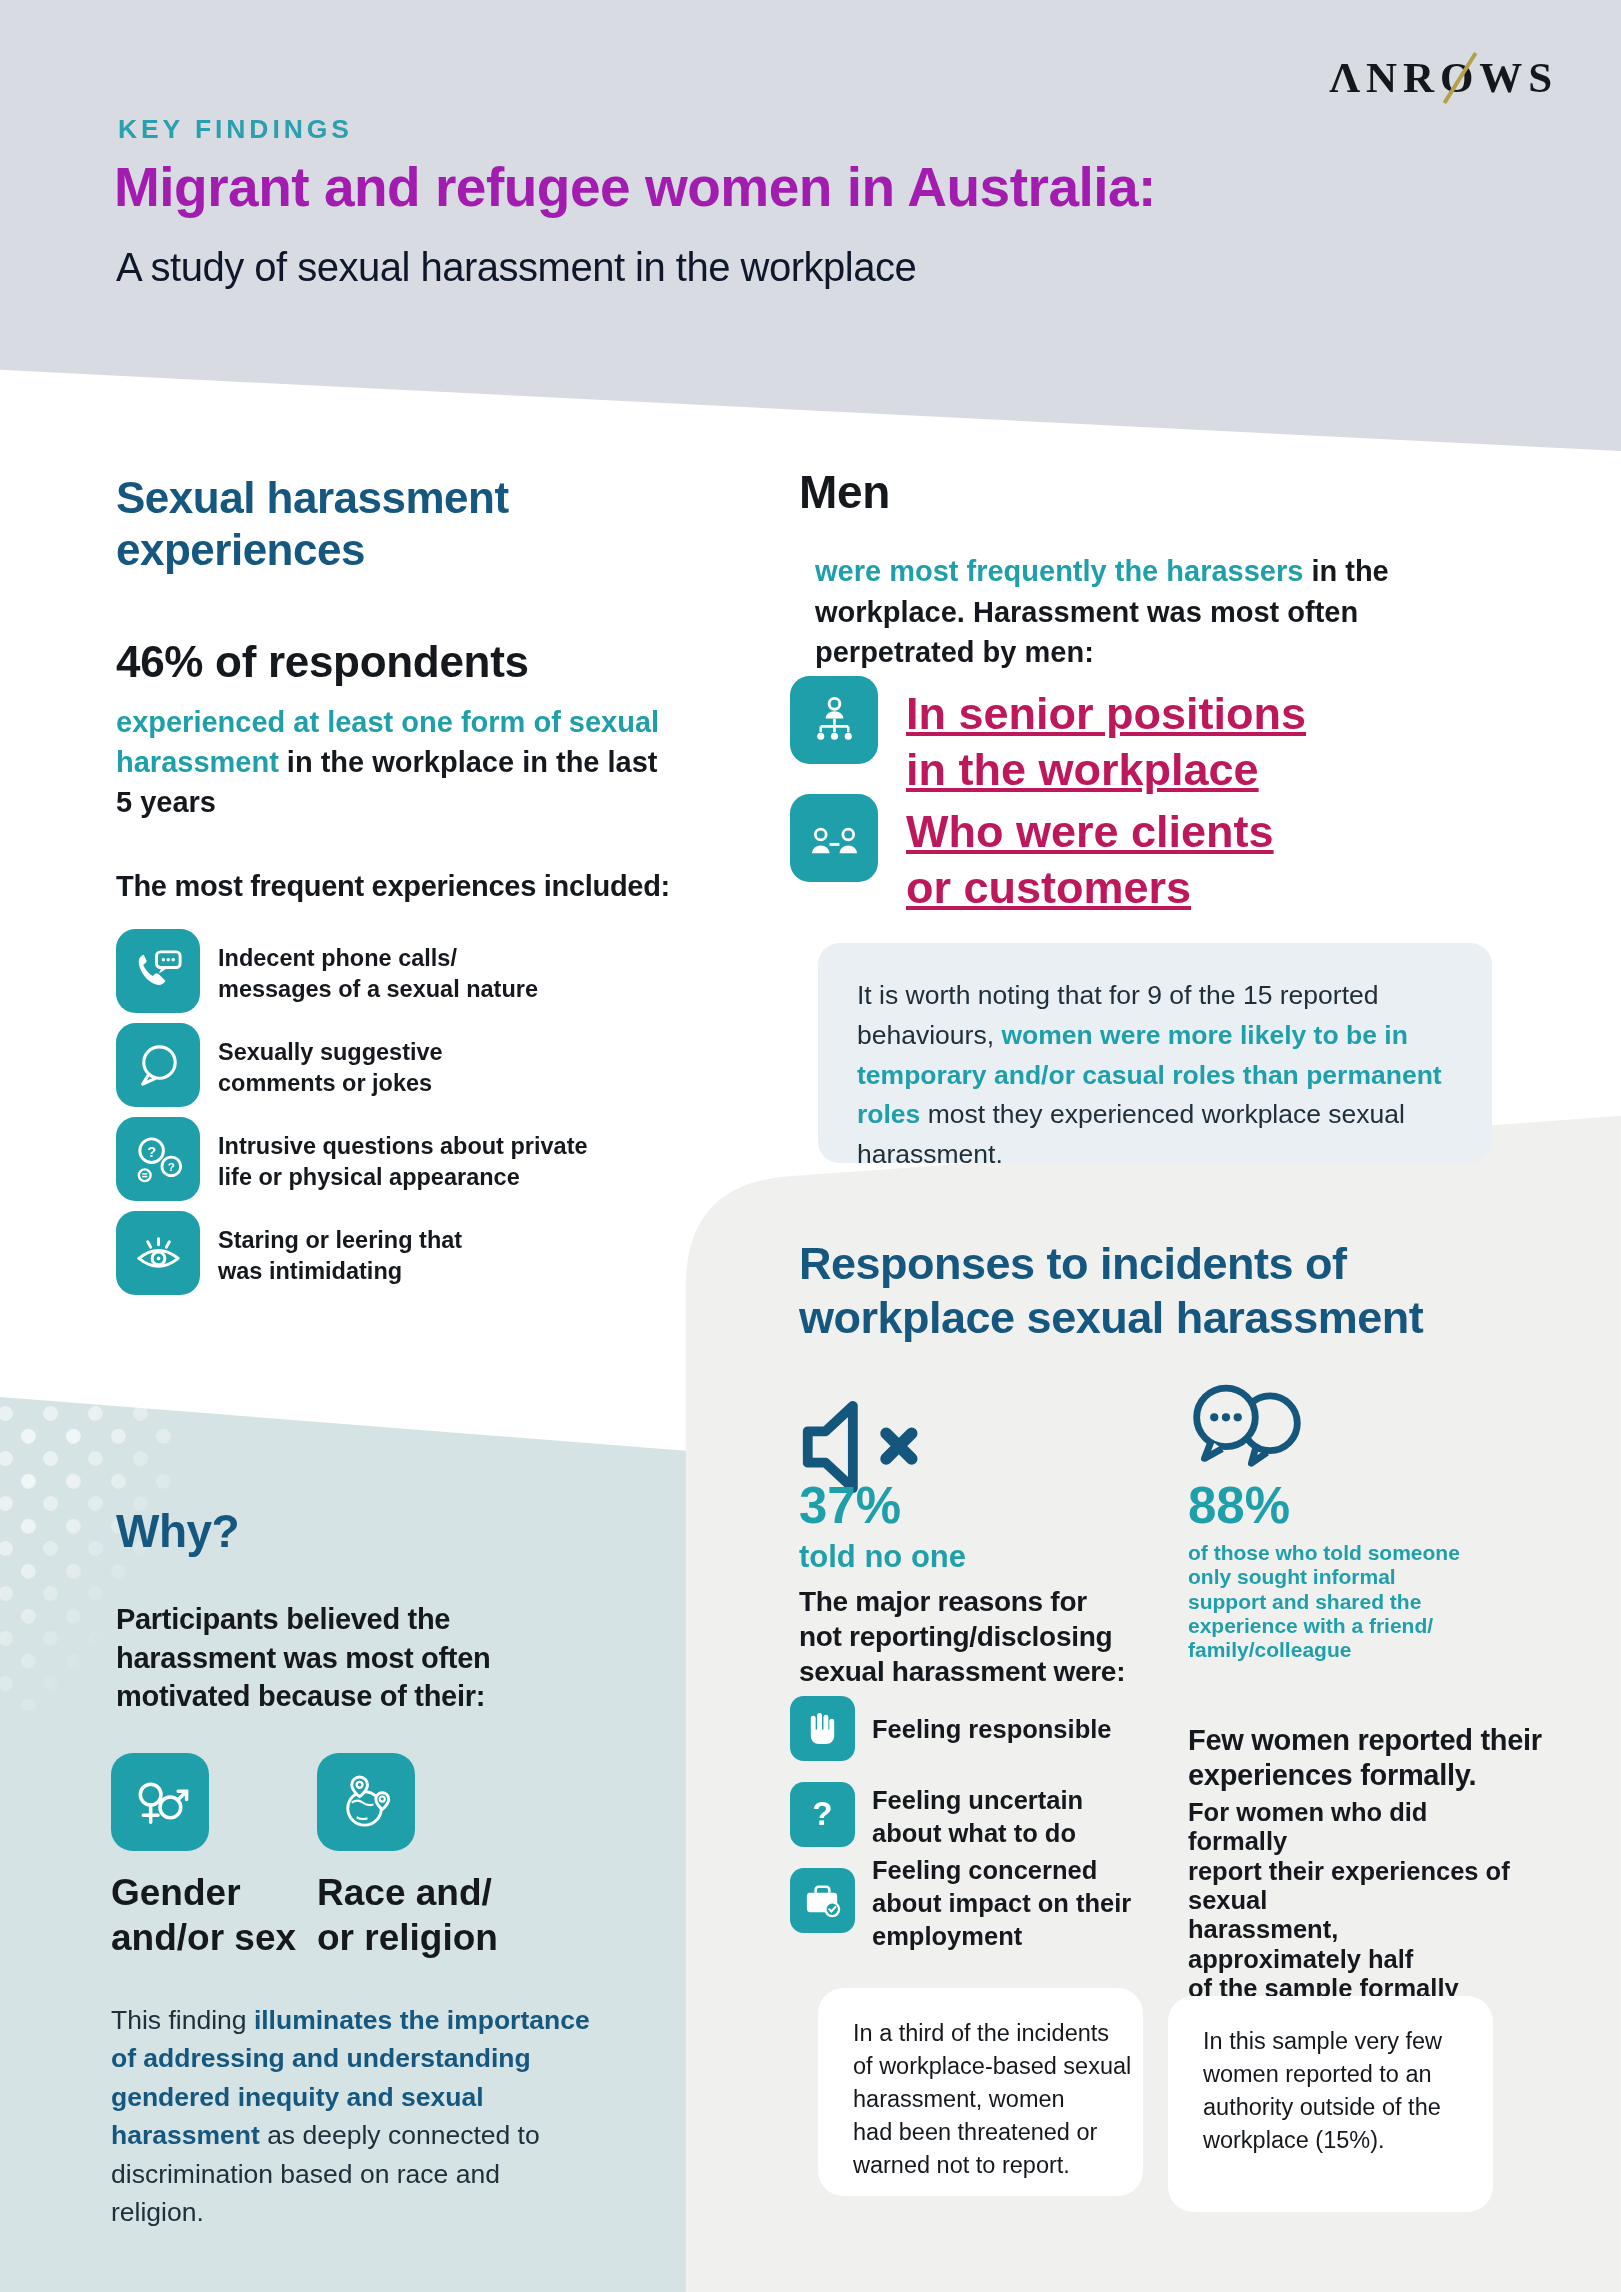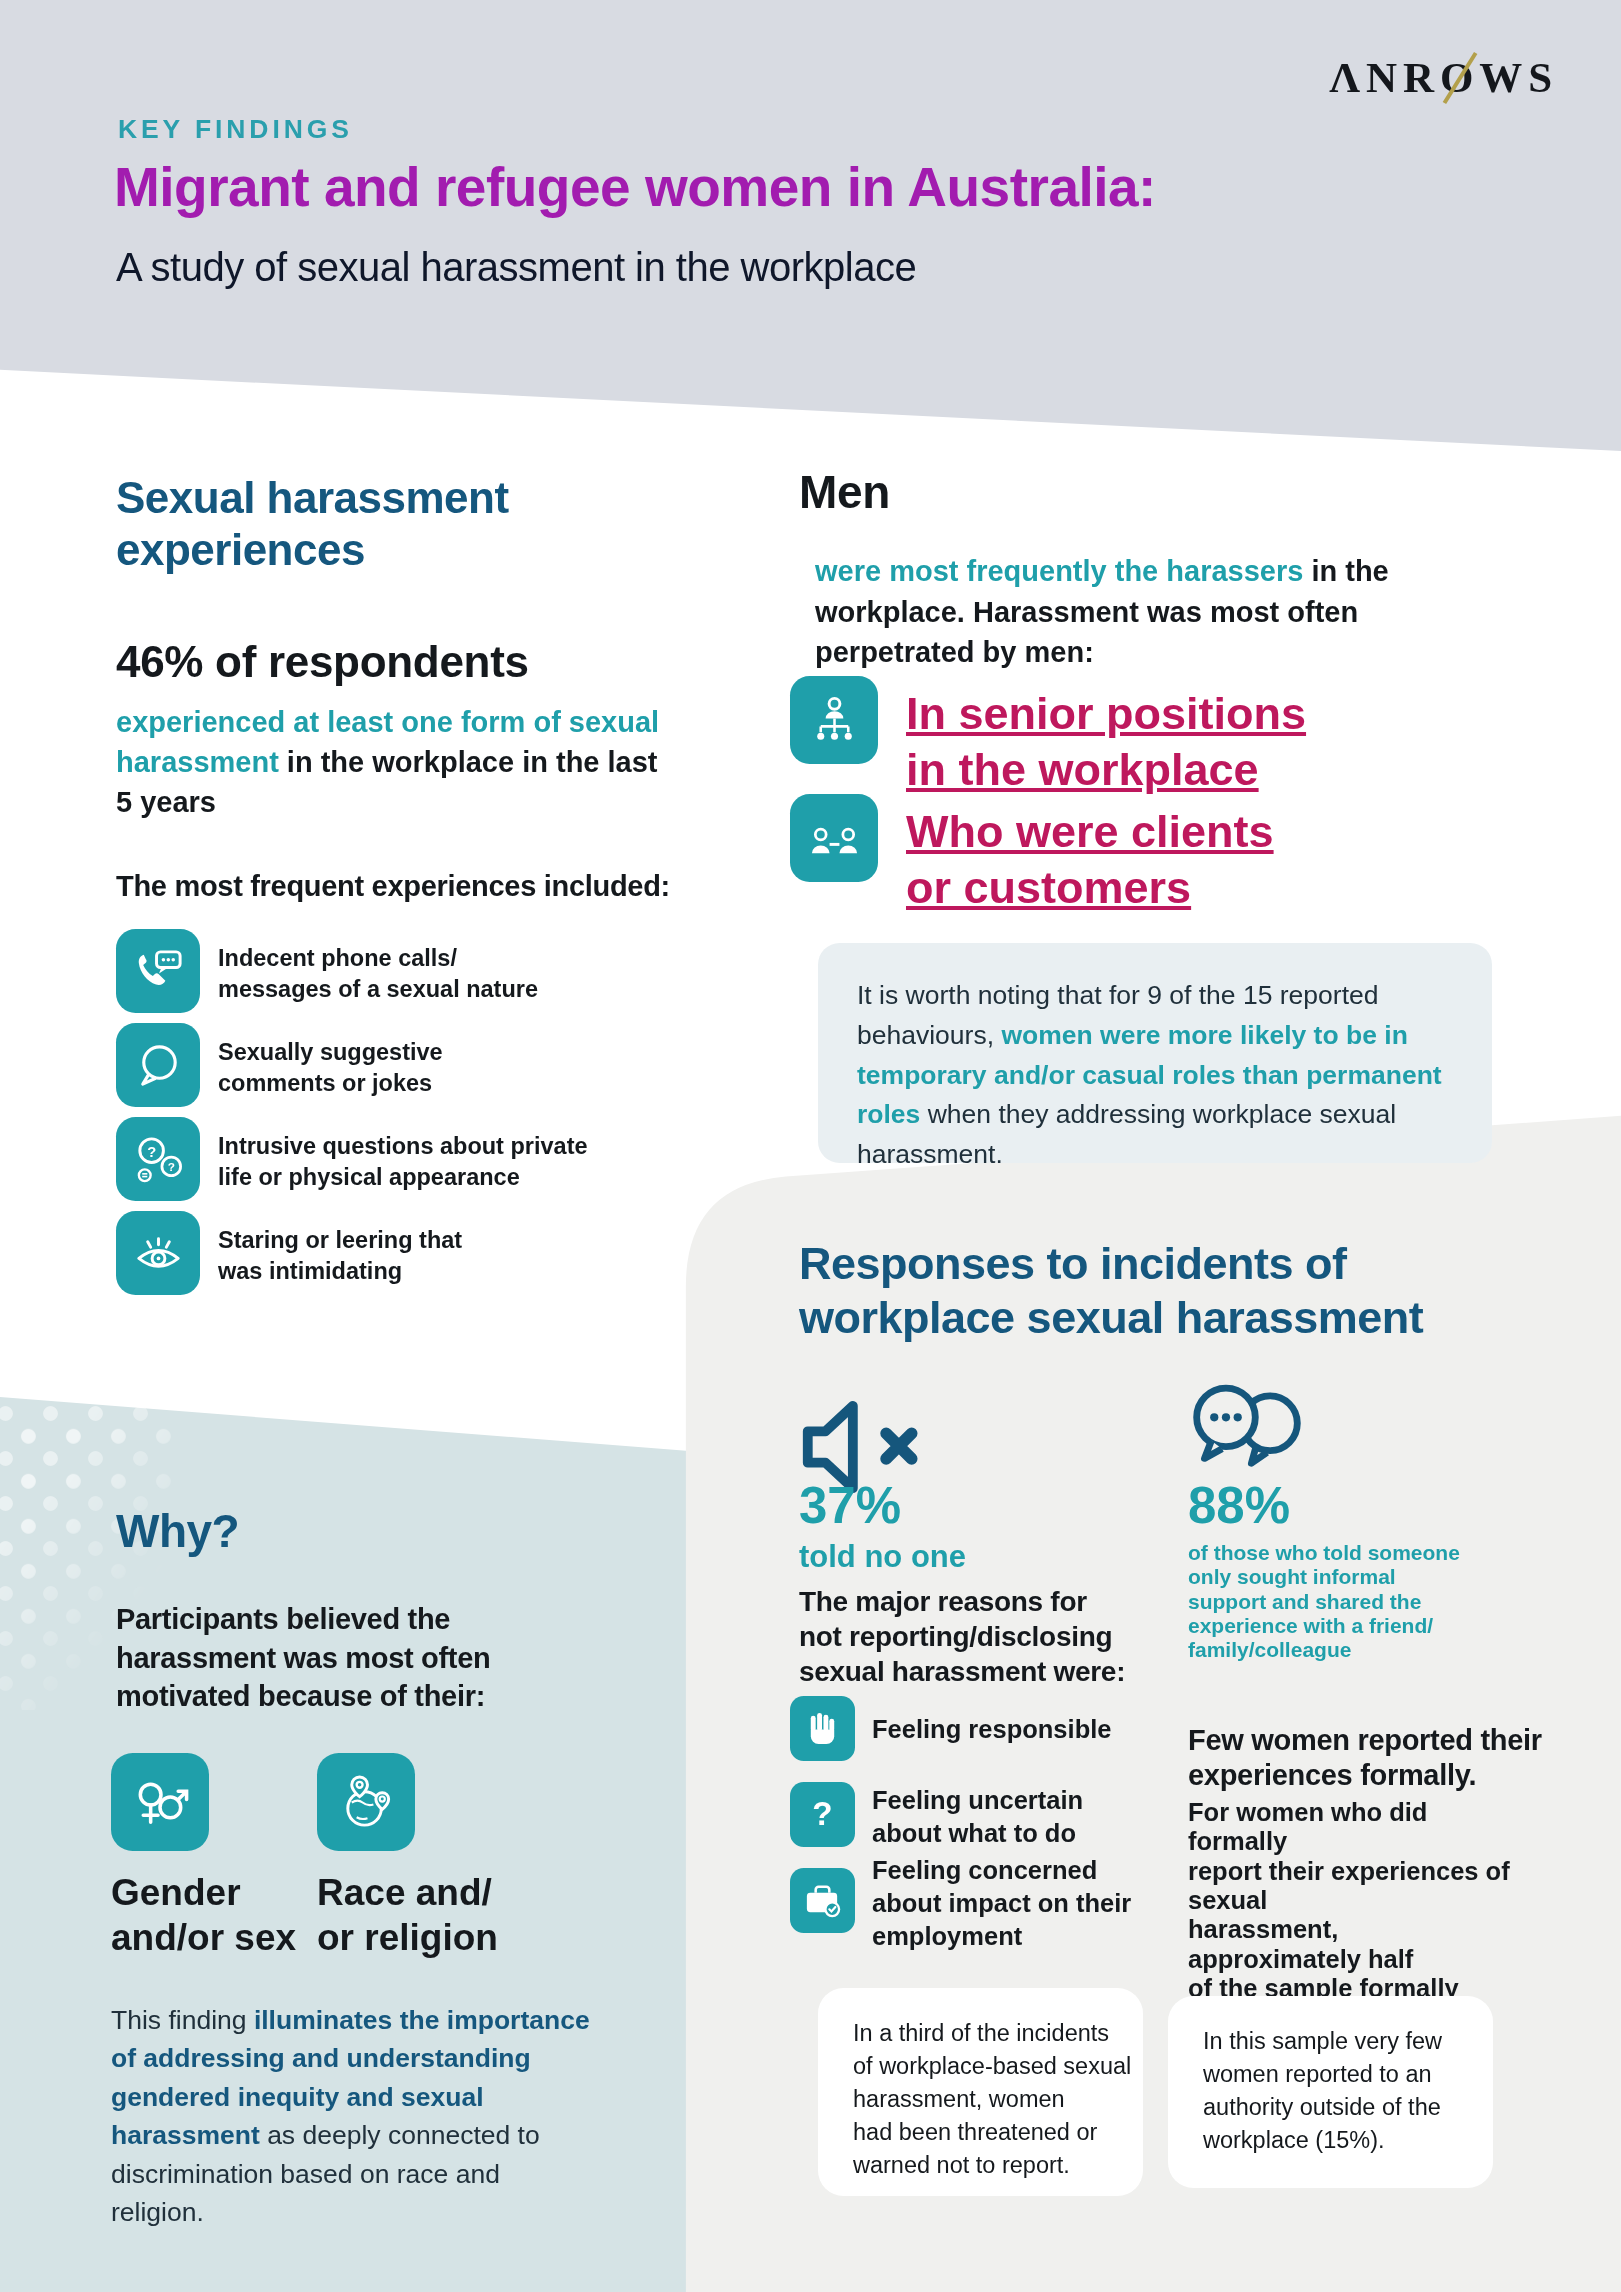--- a/index.html
+++ b/index.html
@@ -169,21 +169,21 @@
       <circle cx="43" cy="25" r="5.5" stroke="#fff" stroke-width="2.8" fill="none"></circle>
       <path d="M6 44 a9 8 0 0 1 18 0 z" fill="#fff"></path>
       <path d="M34 44 a9 8 0 0 1 18 0 z" fill="#fff"></path>
       <rect x="24" y="33.5" width="10" height="3" fill="#fff"></rect>
     </svg>
   </div>
   <div class="abs men-label pl" style="left:906px;top:804px">Who were clients
 or customers</div>
 
   <div class="abs note-box">
-    <p class="abs note-text" style="margin:0"><span>It is worth noting that for 9 of the 15 reported behaviours, </span><span class="teal-b">women were more likely to be in temporary and/or casual roles than permanent roles</span><span> when they addressing workplace sexual harassment.</span></p>
+    <p class="abs note-text" style="margin:0"><span>It is worth noting that for 9 of the 15 reported behaviours, </span><span class="teal-b">women were more likely to be in temporary and/or casual roles than permanent roles</span><span> most they experienced workplace sexual harassment.</span></p>
   </div>
 
   <div class="abs h-blue why-heading">Why?</div>
   <div class="abs h-ink why-intro pl">Participants believed the
 harassment was most often
 motivated because of their:</div>
 
   <div class="abs tile t100" style="left:111px;top:1753px">
     <svg width="63" height="63" viewBox="0 0 64 64">
       <g stroke="#fff" stroke-width="3.6" fill="none" stroke-linecap="round">
@@ -281,21 +281,21 @@
 the incident to someone in their
 workplace.</div>
 
   <div class="abs callout" style="left:818px;top:1988px;width:325px;height:208px">
     <div class="abs callout-text pl">In a third of the incidents
 of workplace-based sexual
 harassment, women
 had been threatened or
 warned not to report.</div>
   </div>
-  <div class="abs callout" style="left:1168px;top:1996px;width:325px;height:192px">
+  <div class="abs callout" style="left:1168px;top:1996px;width:325px;height:216px">
     <div class="abs callout-text pl">In this sample very few
 women reported to an
 authority outside of the
 workplace (15%).</div>
   </div>
 
 </div>
 
 
 </body></html>

